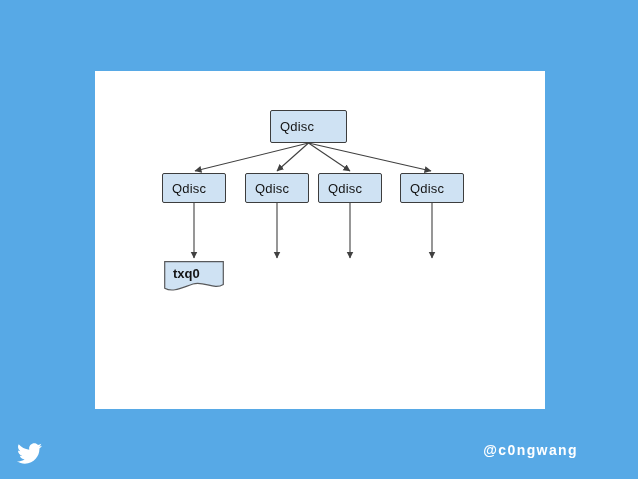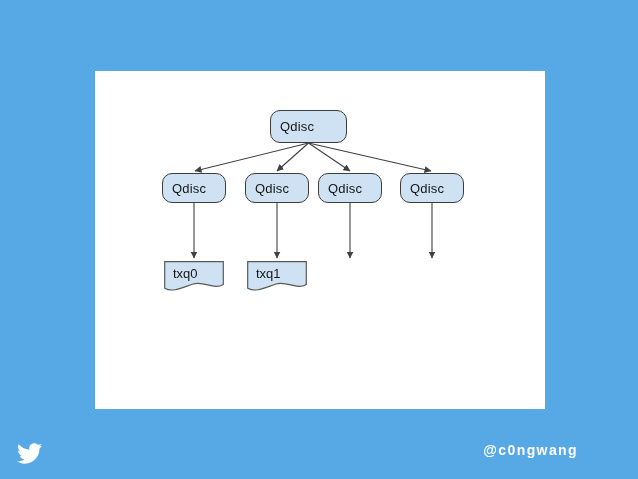--- a/index.html
+++ b/index.html
@@ -21,33 +21,33 @@
     position:absolute;left:95px;top:71px;width:450px;height:338px;
     background:var(--card);
   }
 
   .connectors{position:absolute;left:0;top:0;width:450px;height:338px;pointer-events:none;}
   .connectors line{stroke:var(--arrow);stroke-width:1.1;}
   .connectors .head{fill:var(--arrow);}
 
   .node{
     position:absolute;background:var(--node-fill);
-    border:1.2px solid var(--node-border);border-radius:10px;
+    border:1.2px solid var(--node-border);border-radius:2px;
     display:flex;align-items:center;padding-left:9px;
     font-size:13px;color:#141414;letter-spacing:.2px;
   }
   .root{left:175px;top:39px;width:77px;height:33px;}
   .child{width:64px;height:30px;top:102px;}
   .c1{left:67px}.c2{left:150px}.c3{left:223px}.c4{left:305px}
 
   .queue{position:absolute;width:60px;height:33px;top:190px;}
   .q1{left:69px}.q2{left:152px}.q3{left:225px}.q4{left:307px}
   .queue svg{position:absolute;left:0;top:0;width:60px;height:33px;}
   .queue .tape{fill:var(--node-fill);stroke:var(--tape-border);stroke-width:1.2;}
-  .queue .label{position:absolute;left:9px;top:5px;font-size:13px;color:#141414;}
+  .queue .label{position:absolute;left:9px;top:5px;font-size:13px;color:#141414;font-weight:bold;}
 
   .twitter-icon{position:absolute;left:17px;top:441px;width:25px;height:25px;}
   .twitter-icon path{fill:#ffffff;}
 
   .handle{
     position:absolute;right:60px;top:442px;
     font-size:14px;font-weight:bold;color:var(--footer-text);
     letter-spacing:1.4px;
   }
 </style>
@@ -82,26 +82,20 @@
     <div class="node child c2">Qdisc</div>
     <div class="node child c3">Qdisc</div>
     <div class="node child c4">Qdisc</div>
 
     <div class="queue q1">
       <svg viewBox="0 0 60 33">
         <path class="tape" d="M0.7,0.7 H59.3 V23.5 C50,29.5 40,19.5 29,23 C18,26.5 9,31.8 0.7,27.2 Z"></path>
       </svg>
       <span class="label">txq0</span>
     </div>
-    <div class="queue q2">
-      <svg viewBox="0 0 60 33">
-        <path class="tape" d="M0.7,0.7 H59.3 V23.5 C50,29.5 40,19.5 29,23 C18,26.5 9,31.8 0.7,27.2 Z"></path>
-      </svg>
-      <span class="label">txq1</span>
-    </div>
 
   </div>
 
   <svg class="twitter-icon" viewBox="0 0 24 24">
     <path d="M23.954 4.569c-.885.389-1.83.654-2.825.775 1.014-.611 1.794-1.574 2.163-2.723-.951.555-2.005.959-3.127 1.184-.896-.959-2.173-1.559-3.591-1.559-2.717 0-4.92 2.203-4.92 4.917 0 .39.045.765.127 1.124C7.691 8.094 4.066 6.13 1.64 3.161c-.427.722-.666 1.561-.666 2.475 0 1.71.87 3.213 2.188 4.096-.807-.026-1.566-.248-2.228-.616v.061c0 2.385 1.693 4.374 3.946 4.827-.413.111-.849.171-1.296.171-.314 0-.615-.03-.916-.086.631 1.953 2.445 3.377 4.604 3.417-1.68 1.319-3.809 2.105-6.102 2.105-.39 0-.779-.023-1.17-.067 2.189 1.394 4.768 2.209 7.557 2.209 9.054 0 13.999-7.496 13.999-13.986 0-.209 0-.42-.015-.63.961-.689 1.8-1.56 2.46-2.548l-.047-.02z"></path>
   </svg>
 
   <div class="handle">@c0ngwang</div>
 
 </div>

